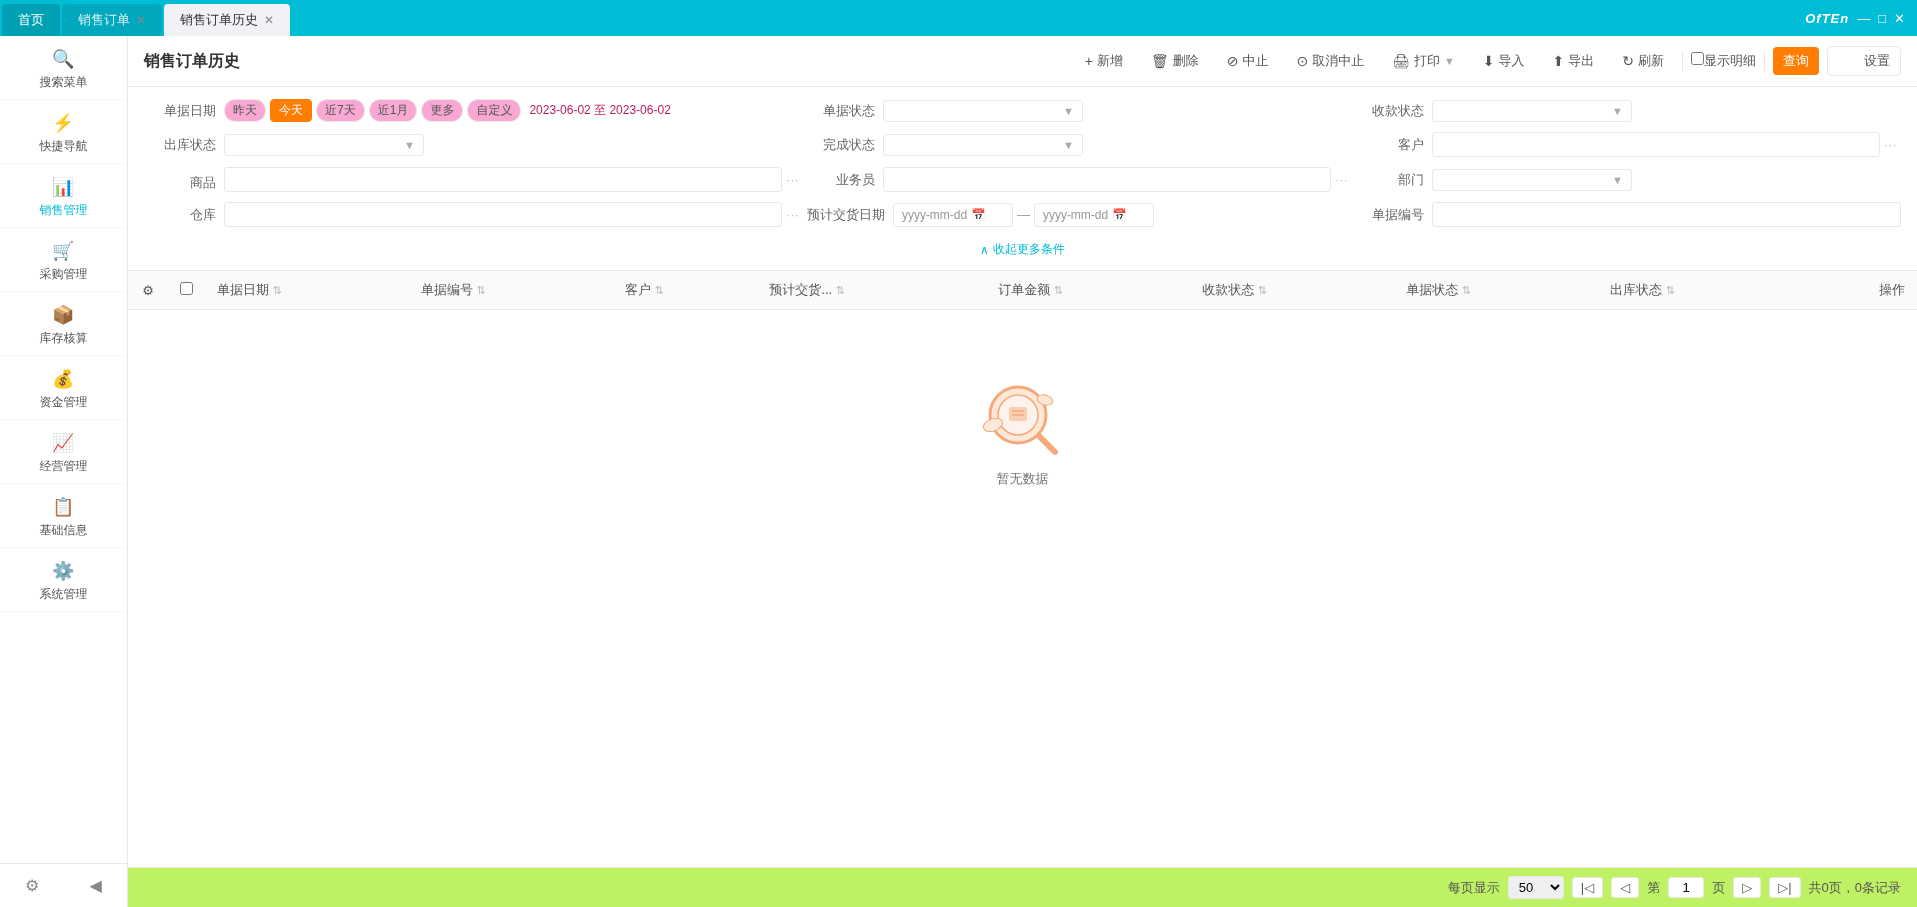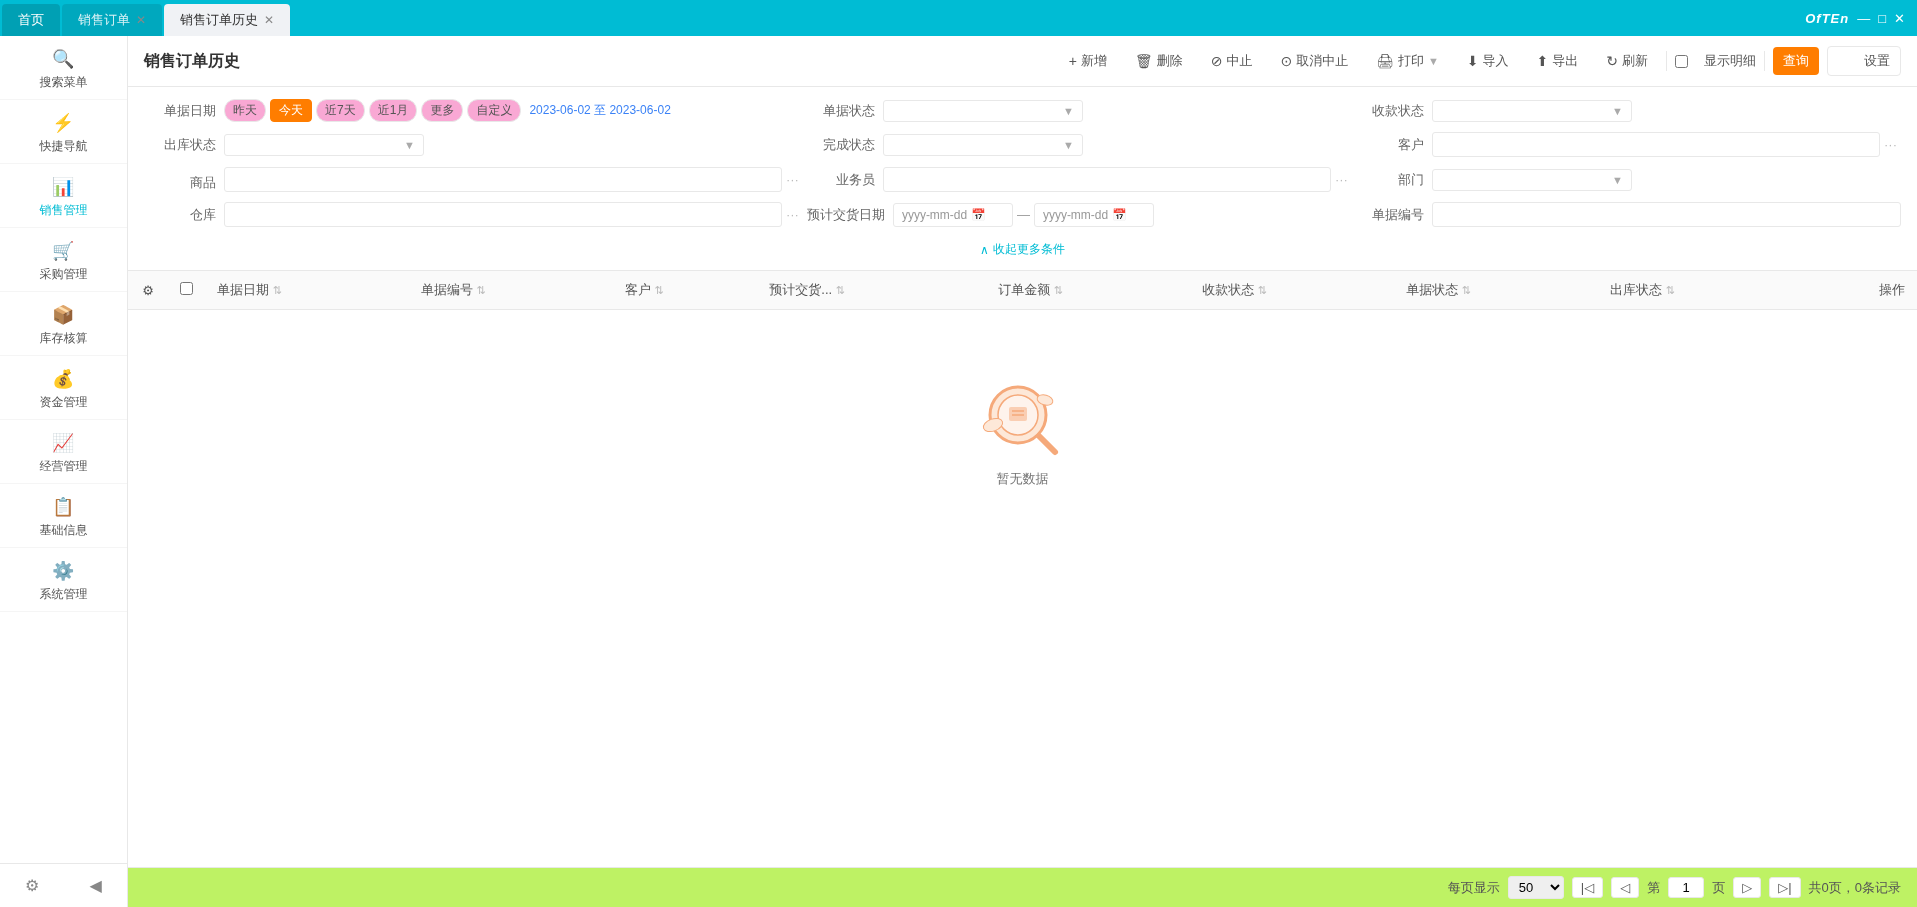--- a/index.html
+++ b/index.html
@@ -30,32 +30,32 @@
     .content { flex: 1; display: flex; flex-direction: column; overflow: hidden; }
 
     
     .page-title-bar { background: #fff; padding: 10px 16px; display: flex; align-items: center; justify-content: space-between; border-bottom: 1px solid #e8e8e8; flex-shrink: 0; }
     .page-title { font-size: 16px; font-weight: bold; color: #333; }
     .toolbar { display: flex; align-items: center; gap: 8px; }
     .toolbar-btn { display: flex; align-items: center; gap: 4px; padding: 5px 10px; border: none; background: none; cursor: pointer; color: #555; font-size: 13px; border-radius: 3px; }
     .toolbar-btn .btn-icon { font-size: 14px; }
     .toolbar-btn.primary { background: #ff7d00; color: white; border-radius: 4px; }
     .toolbar-sep { width: 1px; height: 20px; background: #e8e8e8; }
-    .checkbox-label { display: flex; align-items: center; gap: 16px; font-size: 13px; color: #555; cursor: pointer; }
+    .checkbox-label { display: flex; align-items: flex-start; gap: 0; font-size: 13px; color: #555; cursor: pointer; }
 
     
     .filter-area { background: #fff; padding: 12px 16px; border-bottom: 1px solid #e8e8e8; flex-shrink: 0; }
     .filter-row { display: flex; align-items: center; margin-bottom: 10px; gap: 0; }
     .filter-row:last-child { margin-bottom: 0; }
     .filter-label { width: 80px; color: #666; font-size: 13px; flex-shrink: 0; text-align: right; padding-right: 8px; }
     .filter-control { flex: 1; display: flex; align-items: center; gap: 8px; min-width: 0; }
     .date-range-btn { display: flex; align-items: center; gap: 4px; }
     .date-btn { padding: 2px 8px; border: 1px solid #e8e8e8; border-radius: 11px; cursor: pointer; font-size: 12px; color: #555; background: #f9a8d4; }
     .date-btn.active { background: #ff7d00; color: white; border-color: #ff7d00; border-radius: 4px; }
-    .date-text { font-size: 12px; color: #3b82f6; }
+    .date-text { font-size: 12px; color: #be185d; }
     .filter-select { border: 1px solid #e8e8e8; border-radius: 3px; padding: 4px 8px; font-size: 13px; min-width: 150px; display: flex; align-items: center; justify-content: space-between; cursor: pointer; background: #fff; }
     .filter-select-wide { min-width: 200px; }
     .filter-input { border: 1px solid #e8e8e8; border-radius: 3px; padding: 4px 8px; font-size: 13px; min-width: 150px; }
     .filter-dots { color: #bbb; cursor: pointer; padding: 0 4px; }
     .filter-date-input { border: 1px solid #e8e8e8; border-radius: 3px; padding: 4px 8px; font-size: 12px; color: #999; min-width: 120px; display: flex; align-items: center; gap: 4px; }
     .filter-date-dash { color: #999; }
     .collapse-bar { display: flex; justify-content: center; align-items: center; gap: 4px; font-size: 12px; color: #00bcd4; cursor: pointer; padding-top: 4px; }
 
     
     .table-area { flex: 1; overflow: auto; background: #fff; margin: 0; }

